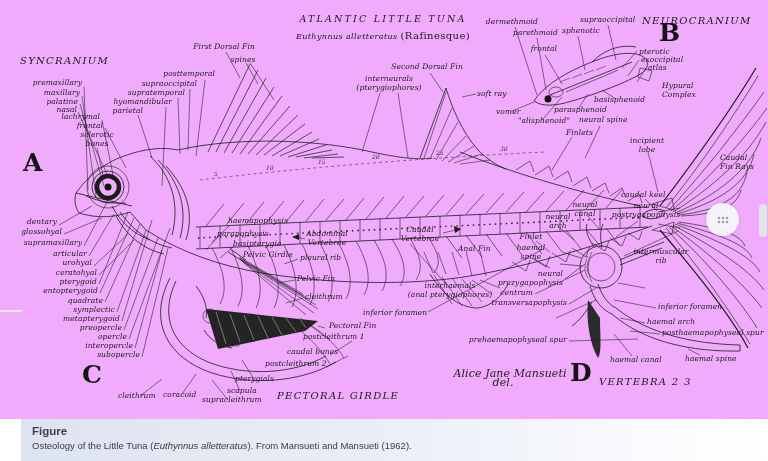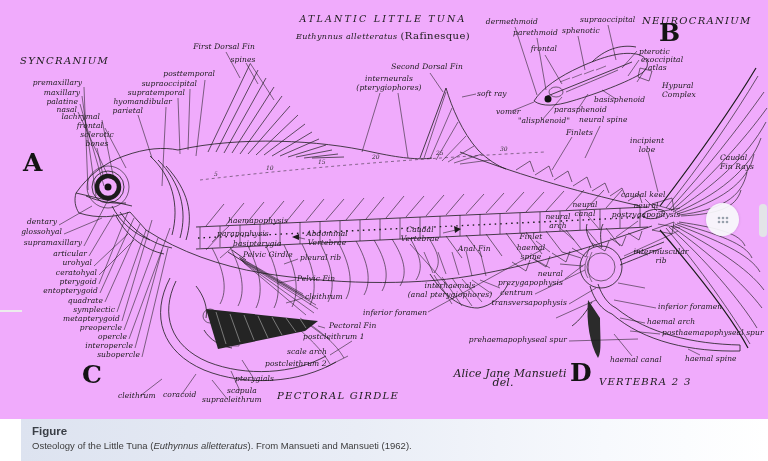--- a/index.html
+++ b/index.html
@@ -245,21 +245,21 @@
   <div class="lbl C" style="left:420px;top:226px">Caudal
 Vertebrae</div>
   <div class="lbl" style="left:297px;top:275px">Pelvic Fin</div>
   <div class="lbl" style="left:305px;top:293px">cleithrum</div>
   <div class="lbl" style="left:458px;top:245px">Anal Fin</div>
   <div class="lbl C" style="left:450px;top:282px">interhaemals
 (anal pterygiophores)</div>
   <div class="lbl" style="left:363px;top:309px">inferior foramen</div>
   <div class="lbl" style="left:329px;top:322px">Pectoral  Fin</div>
   <div class="lbl" style="left:303px;top:333px">postcleithrum 1</div>
-  <div class="lbl" style="left:287px;top:348px">scale arch</div>
+  <div class="lbl" style="left:287px;top:348px">caudal bones</div>
   <div class="lbl" style="left:265px;top:360px">postcleithrum 2</div>
   <div class="lbl" style="left:235px;top:375px">pterygials</div>
   <div class="lbl" style="left:227px;top:387px">scapula</div>
   <div class="lbl" style="left:202px;top:396px">supracleithrum</div>
   <div class="lbl" style="left:163px;top:391px">coracoid</div>
   <div class="lbl" style="left:118px;top:392px">cleithrum</div>
 
   <div class="lbl R" style="left:563px;top:270px">neural
 prezygapophysis</div>
   <div class="lbl R" style="left:533px;top:289px">centrum</div>

